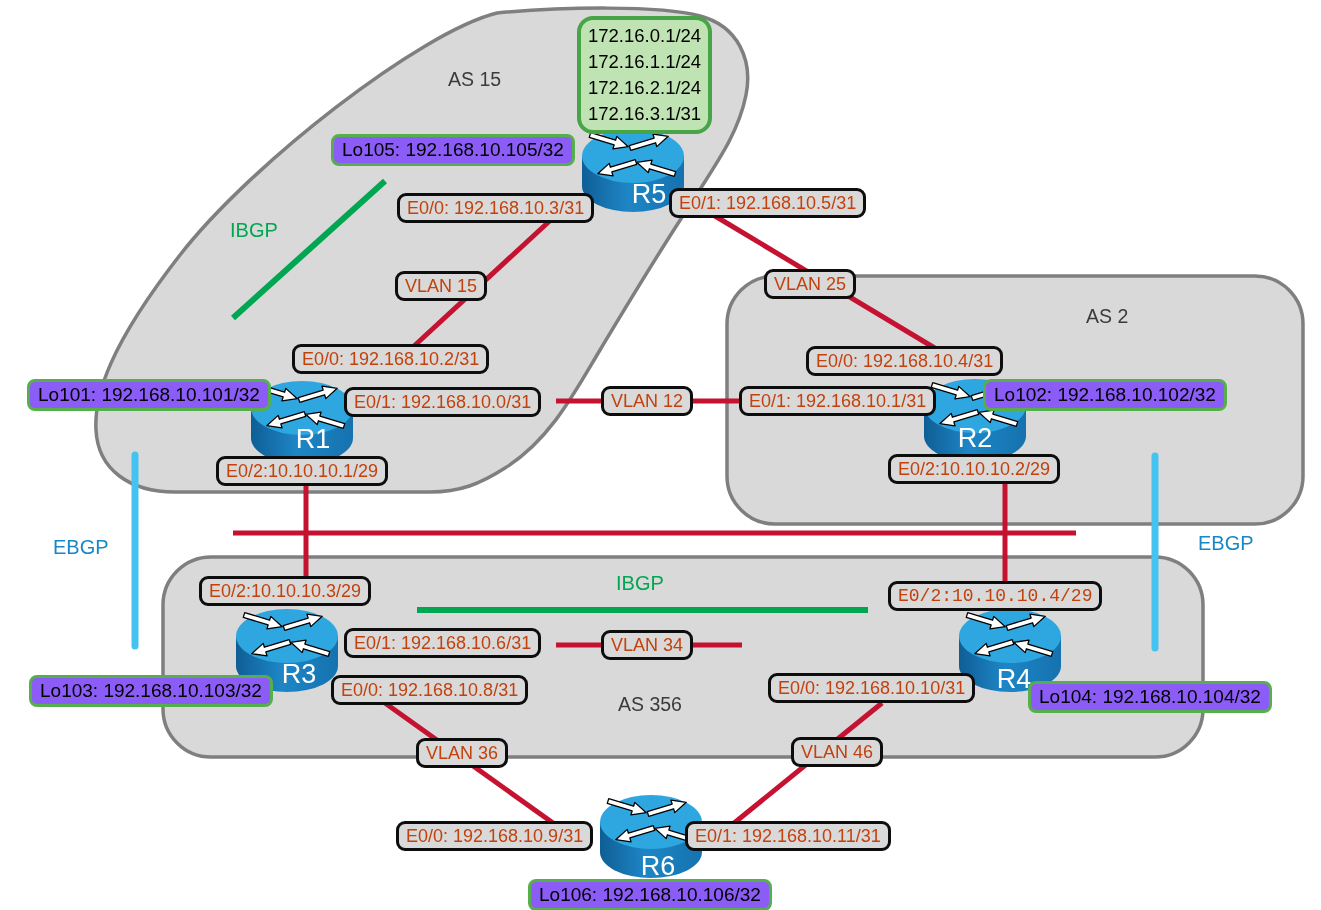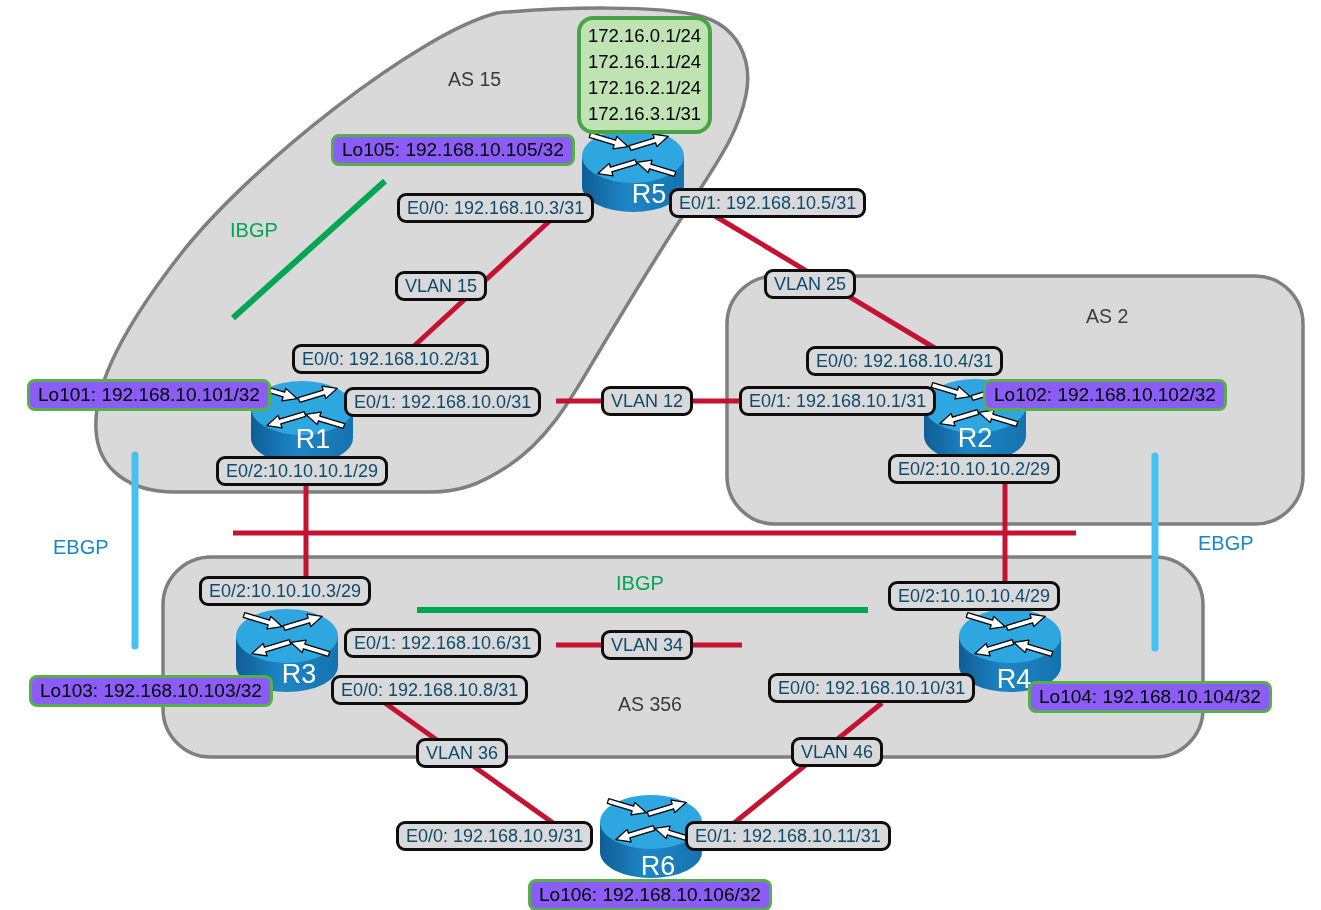--- a/index.html
+++ b/index.html
@@ -1,21 +1,21 @@
 <!DOCTYPE html>
 <html><head>
 <meta charset="utf-8">
 <style>
   html,body{margin:0;padding:0;background:#ffffff;}
   .canvas{position:relative;width:1321px;height:910px;background:#ffffff;
           font-family:"Liberation Sans",sans-serif;overflow:hidden;}
   svg.layer{position:absolute;left:0;top:0;z-index:1;}
 
   .iflabel{position:absolute;z-index:3;background:#D9D9D9;border:3px solid #0d0d0d;
-           border-radius:9px;padding:0 7px;font-size:18px;line-height:24px;color:#0c4a6e;
+           border-radius:9px;padding:0 7px;font-size:18px;line-height:24px;color:#c2410c;
            white-space:nowrap;}
   .lolabel{position:absolute;z-index:3;background:#8b5cf6;border:3px solid #57AE4D;
            border-radius:8px;padding:0 8px;font-size:19px;line-height:26px;color:#000;
            white-space:nowrap;}
   .netbox{position:absolute;z-index:3;left:554px;top:16px;background:#BFE3B2;
           border:4px solid #47A447;border-radius:16px;padding:3px 7px;
           font-size:18.5px;line-height:26px;color:#000;text-align:center;white-space:nowrap;margin-left:23px;}
   .astext{position:absolute;z-index:2;font-size:19.5px;color:#3b3b3b;white-space:nowrap;}
   .bgptext{position:absolute;z-index:2;font-size:20px;white-space:nowrap;}
   .green{color:#00A651;}
@@ -114,21 +114,21 @@
   <div class="iflabel" style="left:669px;top:188px;">E0/1: 192.168.10.5/31</div>
   <div class="iflabel" style="left:292px;top:344px;">E0/0: 192.168.10.2/31</div>
   <div class="iflabel" style="left:344px;top:387px;">E0/1: 192.168.10.0/31</div>
   <div class="iflabel" style="left:216px;top:456px;">E0/2:10.10.10.1/29</div>
   <div class="iflabel" style="left:806px;top:346px;">E0/0: 192.168.10.4/31</div>
   <div class="iflabel" style="left:739px;top:386px;">E0/1: 192.168.10.1/31</div>
   <div class="iflabel" style="left:888px;top:454px;">E0/2:10.10.10.2/29</div>
   <div class="iflabel" style="left:199px;top:576px;">E0/2:10.10.10.3/29</div>
   <div class="iflabel" style="left:344px;top:628px;">E0/1: 192.168.10.6/31</div>
   <div class="iflabel" style="left:331px;top:675px;">E0/0: 192.168.10.8/31</div>
-  <div class="iflabel" style="left:888px;top:581px;">E0/2:10.10.10.4/29</div>
+  <div class="iflabel" style="left:888px;top:581px;font-family:Liberation Mono, monospace;">E0/2:10.10.10.4/29</div>
   <div class="iflabel" style="left:768px;top:673px;">E0/0: 192.168.10.10/31</div>
   <div class="iflabel" style="left:396px;top:821px;">E0/0: 192.168.10.9/31</div>
   <div class="iflabel" style="left:685px;top:821px;">E0/1: 192.168.10.11/31</div>
 
   <div class="iflabel" style="left:395px;top:271px;">VLAN 15</div>
   <div class="iflabel" style="left:764px;top:269px;">VLAN 25</div>
   <div class="iflabel" style="left:601px;top:386px;">VLAN 12</div>
   <div class="iflabel" style="left:601px;top:630px;">VLAN 34</div>
   <div class="iflabel" style="left:416px;top:738px;">VLAN 36</div>
   <div class="iflabel" style="left:791px;top:737px;">VLAN 46</div>

